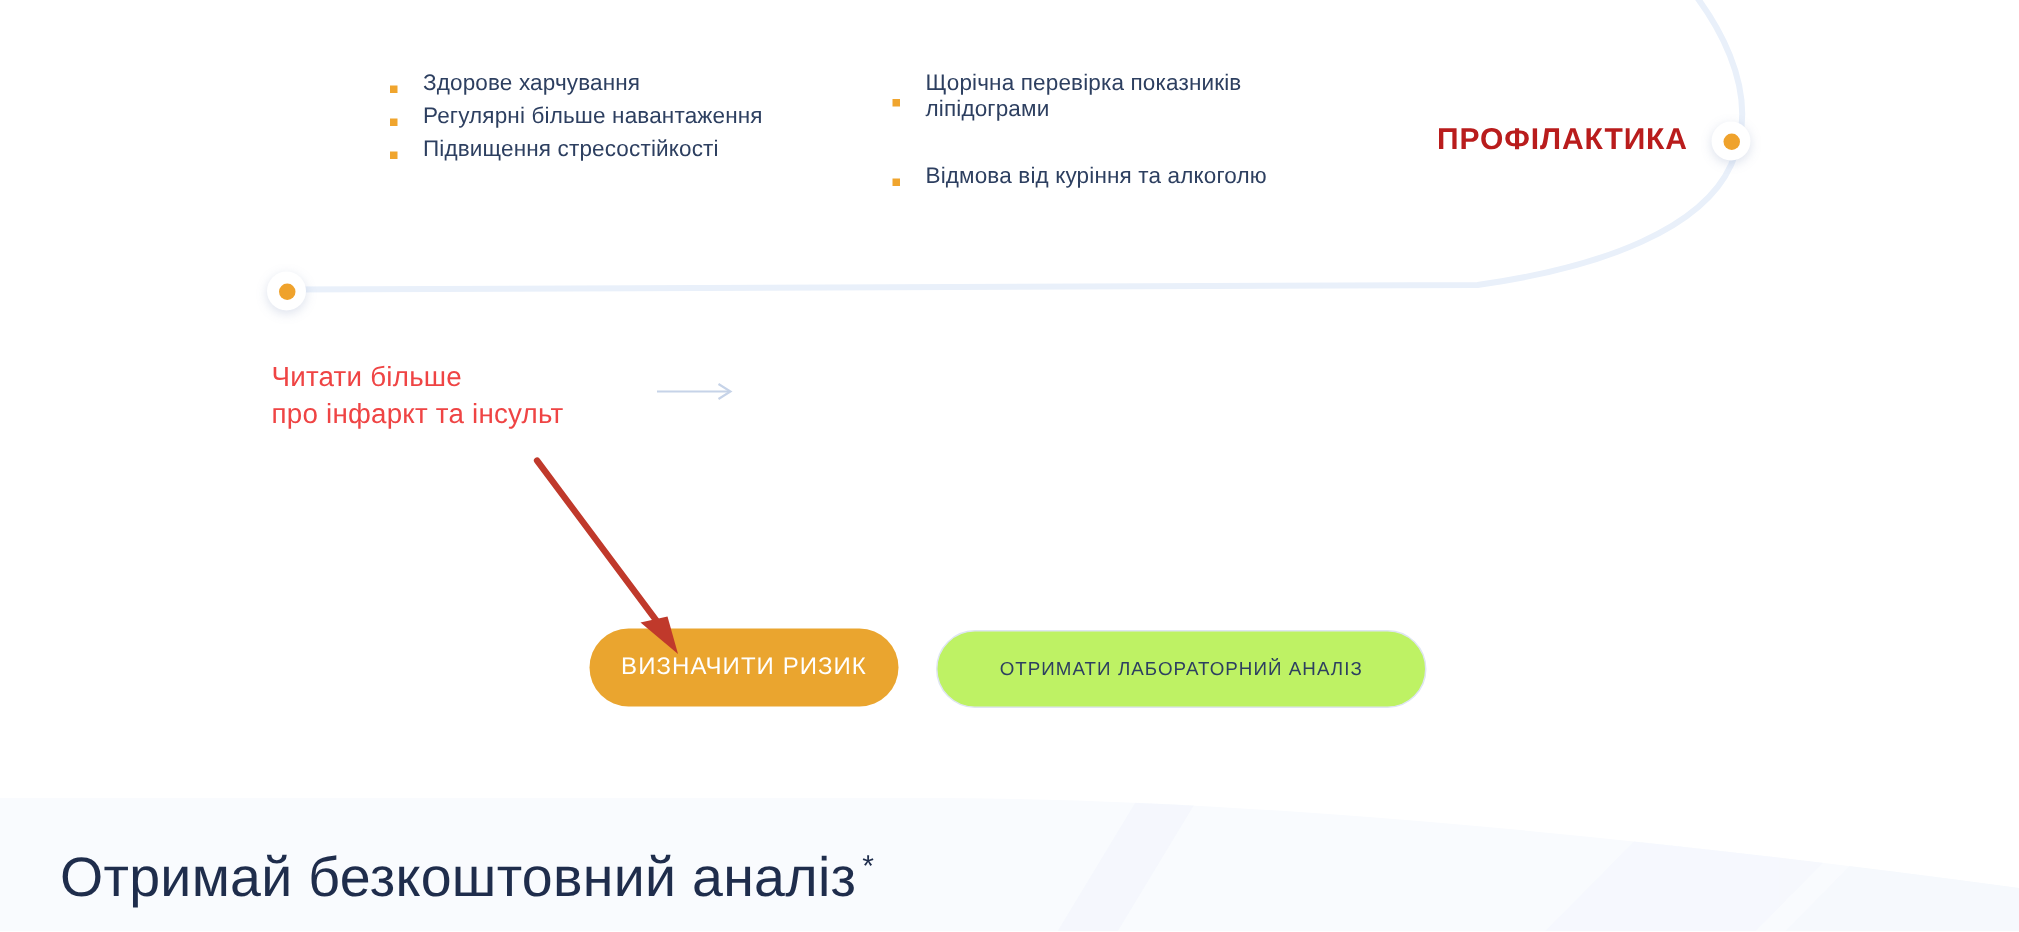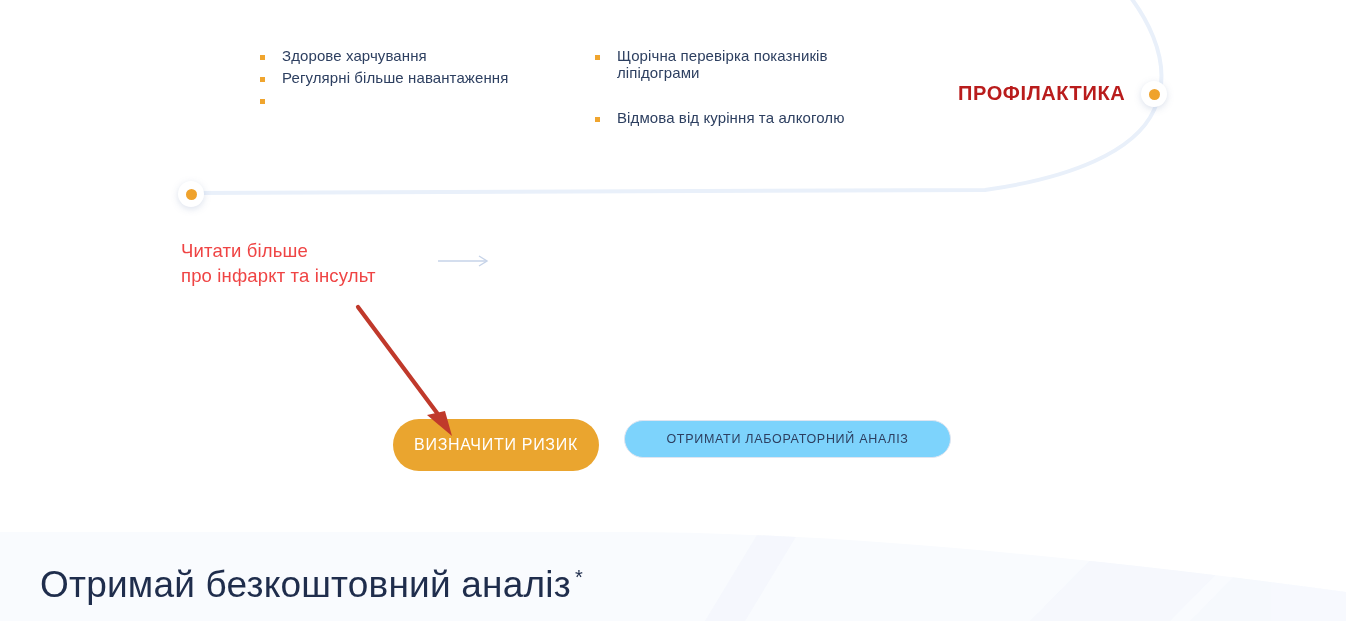--- a/index.html
+++ b/index.html
@@ -85,21 +85,21 @@
   .bullets {
     position: absolute;
     display: flex;
     flex-direction: column;
   }
   #bullets-col-1 { left: 260px; top: 47px; width: 300px; gap: 5px; }
   #bullets-col-2 { left: 595px; top: 47px; width: 300px; gap: 28px; }
 
   .bullet-row {
     display: flex;
-    align-items: flex-start;
+    align-items: center;
   }
   .bullet-mark {
     width: 5px;
     height: 5px;
     background: #F0A52E;
     margin-top: 8px;
     margin-right: 17px;
     flex: none;
   }
   .bullet-text {
@@ -145,24 +145,24 @@
     font-size: 16px;
     letter-spacing: 0.7px;
     cursor: pointer;
     padding: 0;
   }
   .btn-secondary {
     position: absolute;
     left: 624px;
     top: 420px;
     width: 327px;
-    height: 38px;
+    height: 52px;
     border: 1px solid #DEE5F1;
     border-radius: 26px;
-    background: #7dd3fc;
+    background: #bef264;
     color: #2D3F60;
     font-family: "Liberation Sans", sans-serif;
     font-size: 12.5px;
     letter-spacing: 0.7px;
     cursor: pointer;
     padding: 0;
   }
 
   
   .bottom-heading {
@@ -228,20 +228,21 @@
     <div class="bullet-row">
       <span class="bullet-mark"></span>
       <span class="bullet-text">Здорове харчування</span>
     </div>
     <div class="bullet-row">
       <span class="bullet-mark"></span>
       <span class="bullet-text">Регулярні більше навантаження</span>
     </div>
     <div class="bullet-row">
       <span class="bullet-mark"></span>
+      <span class="bullet-text">Підвищення стресостійкості</span>
     </div>
   </div>
 
   <div id="bullets-col-2" class="bullets">
     <div class="bullet-row">
       <span class="bullet-mark"></span>
       <span class="bullet-text">Щорічна перевірка показників ліпідограми</span>
     </div>
     <div class="bullet-row">
       <span class="bullet-mark"></span>

